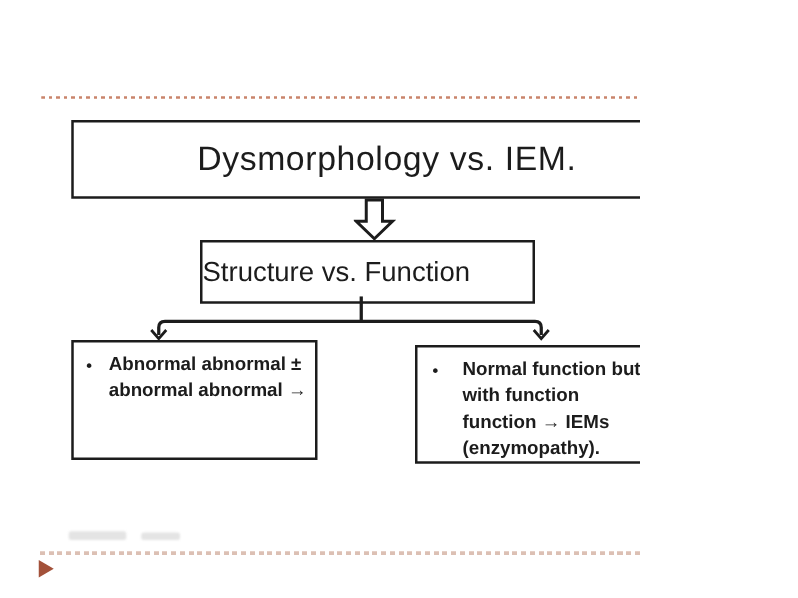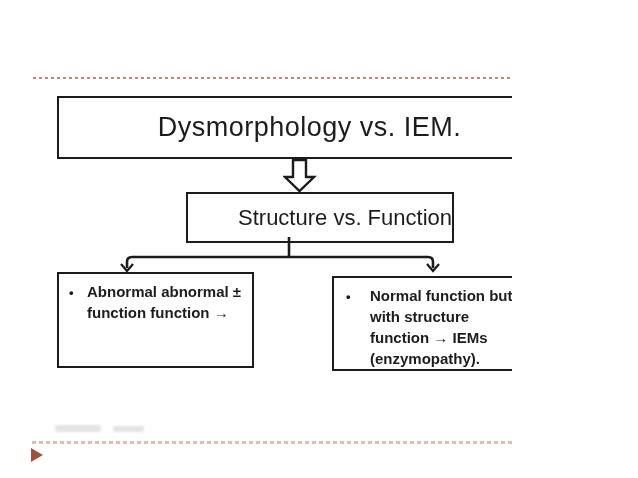--- a/index.html
+++ b/index.html
@@ -17,23 +17,23 @@
     background:repeating-linear-gradient(90deg,#dcc0b4 0 4px,transparent 4px 7px);
   }
   .title-box{
     position:absolute;left:57px;top:96px;width:501px;height:59px;
     border:2.5px solid #1c1c1c;background:#ffffff;
     display:flex;align-items:center;justify-content:center;
     font-size:27px;letter-spacing:0.5px;font-weight:400;
   }
   .arrow-svg{position:absolute;left:283px;top:158px;}
   .flow-box{
-    position:absolute;left:186px;top:192px;width:264px;height:47px;
+    position:absolute;left:160px;top:192px;width:264px;height:47px;
     border:2px solid #1c1c1c;background:#ffffff;
-    display:flex;align-items:center;justify-content:flex-end;
+    display:flex;align-items:center;justify-content:flex-start;
     font-size:22px;font-weight:400;
   }
   .connector-svg{position:absolute;left:100px;top:237px;}
   .body-box{
     position:absolute;background:#ffffff;border:2px solid #1c1c1c;
     font-size:15px;line-height:21px;font-weight:600;
     display:flex;padding:7px 4px 0 10px;box-sizing:border-box;
   }
   .body-box.left{left:57px;top:272px;width:197px;height:96px;}
   .body-box.right{left:332px;top:276px;width:193px;height:95px;}
@@ -71,29 +71,29 @@
     <path d="M189,0 V20" fill="none" stroke="#1c1c1c" stroke-width="2.6"></path>
     <path d="M27,31 V25 Q27,20 32,20 H328 Q333,20 333,25 V31" fill="none" stroke="#1c1c1c" stroke-width="2.6"></path>
     <polyline points="21,27 27,34 33,27" fill="none" stroke="#1c1c1c" stroke-width="2.2"></polyline>
     <polyline points="327,27 333,34 339,27" fill="none" stroke="#1c1c1c" stroke-width="2.2"></polyline>
   </svg>
 
   <div class="body-box left">
     <span class="bullet">•</span>
     <div class="lines">
       <div>Abnormal abnormal ±</div>
-      <div>function function →</div>
+      <div>abnormal abnormal →</div>
     </div>
   </div>
 
   <div class="body-box right">
     <span class="bullet">•</span>
     <div class="lines">
       <div>Normal function but</div>
-      <div>with structure</div>
+      <div>with function</div>
       <div>function → IEMs</div>
       <div>(enzymopathy).</div>
     </div>
   </div>
 
   <div class="faint a"></div>
   <div class="faint b"></div>
 
   <div class="dotted bottom"></div>
 

